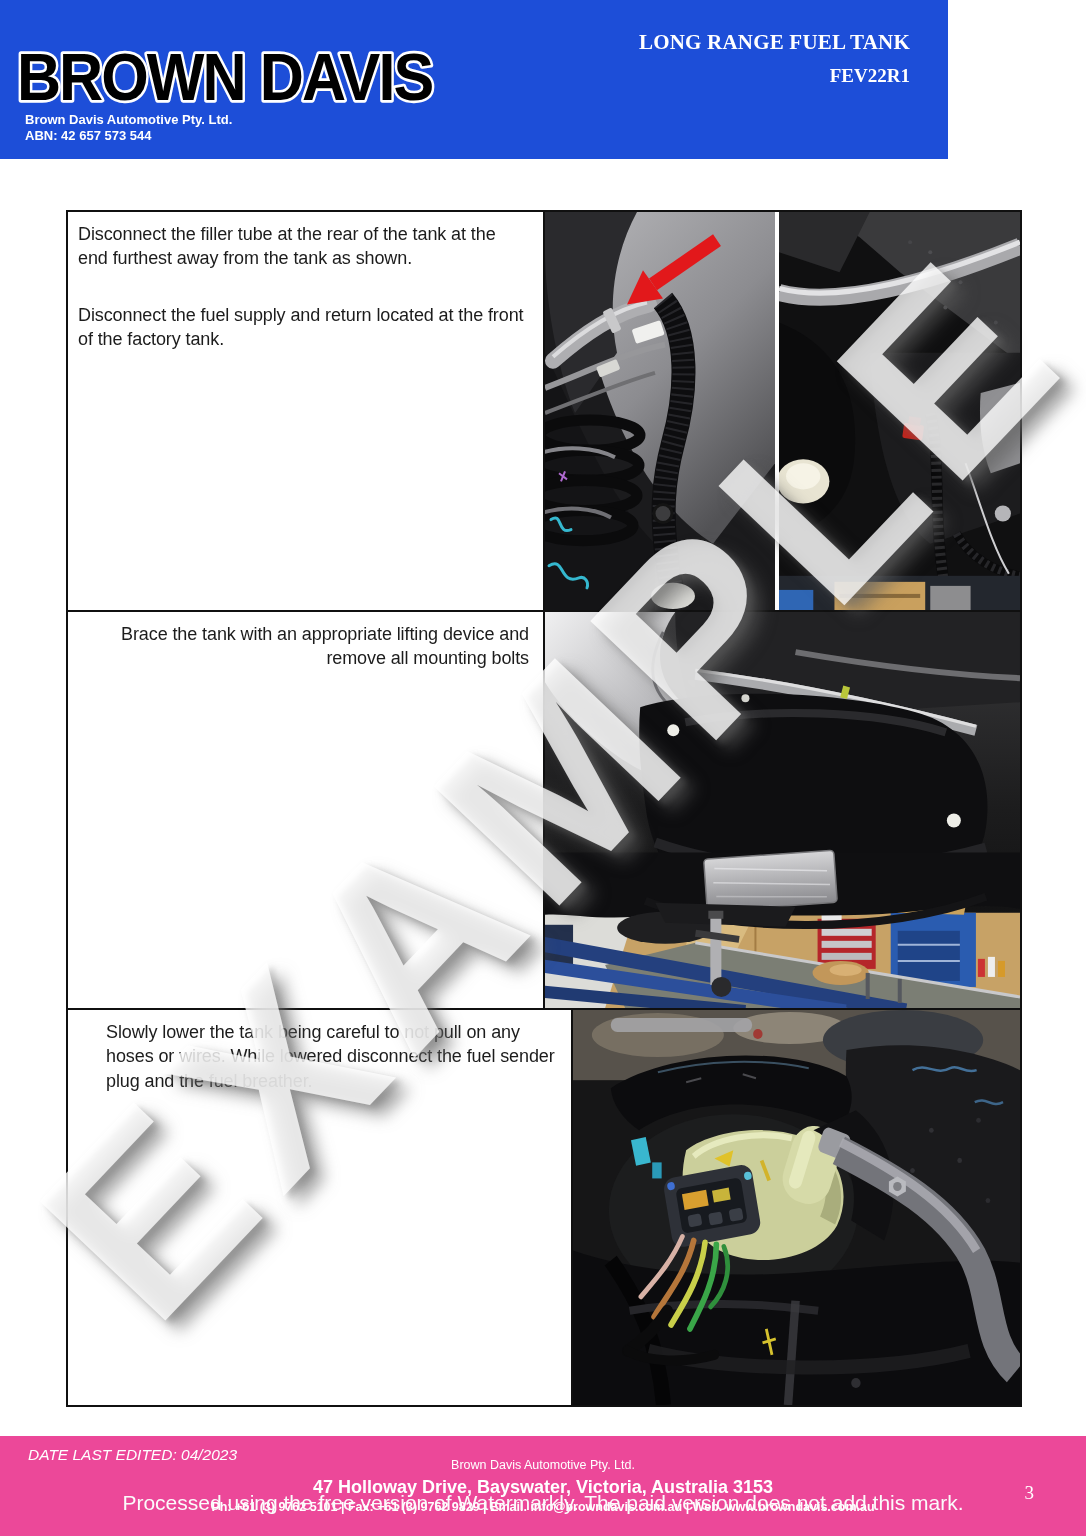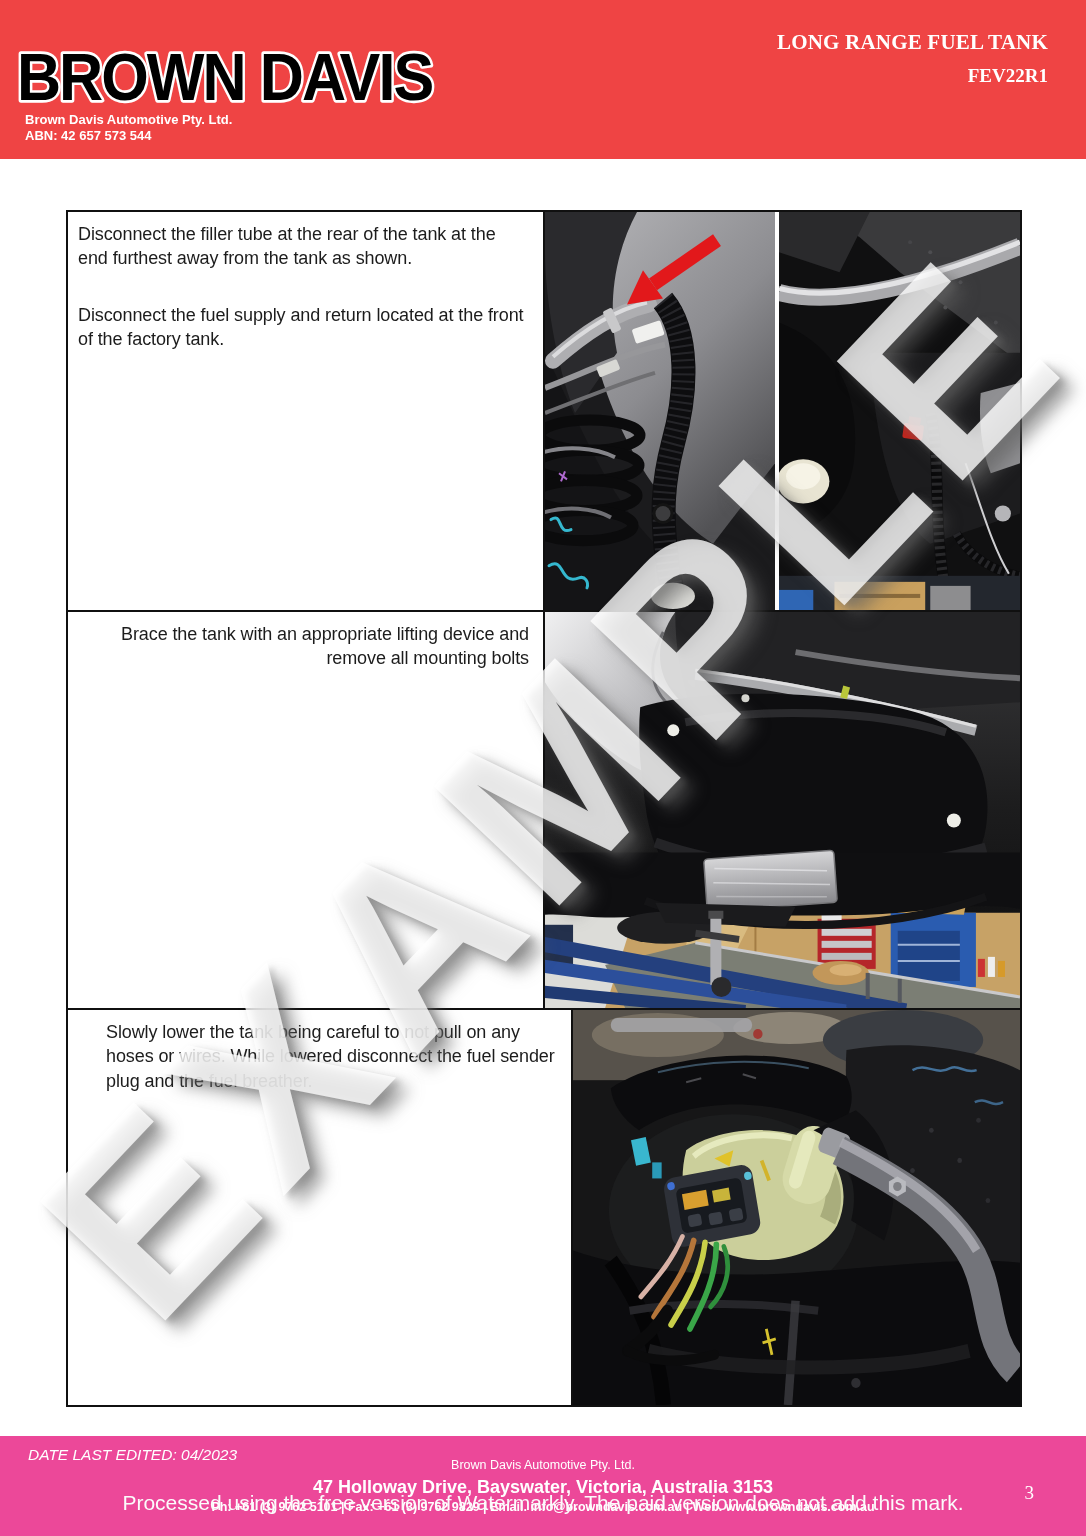--- a/index.html
+++ b/index.html
@@ -1,20 +1,20 @@
 <!DOCTYPE html>
 <html><head>
 <meta charset="utf-8">
 <style>
   html,body{margin:0;padding:0;background:#ffffff;}
   .page{position:relative;width:1086px;height:1536px;background:#ffffff;overflow:hidden;
         font-family:"Liberation Sans",sans-serif;}
 
   
-  .header{position:absolute;left:0;top:0;width:1086px;height:159px;background:#ef4444;}
+  .header{position:absolute;left:0;top:0;width:948px;height:159px;background:#1d4ed8;}
   .logo-svg{position:absolute;left:14px;top:38px;}
   .header-sub{position:absolute;left:25px;top:112px;color:#ffffff;font-size:13px;
               font-weight:bold;line-height:1.22;}
   .doc-title-block{position:absolute;right:38px;top:30px;text-align:right;color:#ffffff;font-family:Liberation Serif, serif;}
   .doc-title{font-size:21px;font-weight:bold;letter-spacing:.2px;}
   .doc-code{font-size:19px;font-weight:bold;margin-top:10px;}
 
   
   .doc-table{position:absolute;left:66px;top:210px;width:956px;height:1197px;
              border:2px solid #101010;box-sizing:border-box;background:#ffffff;}

